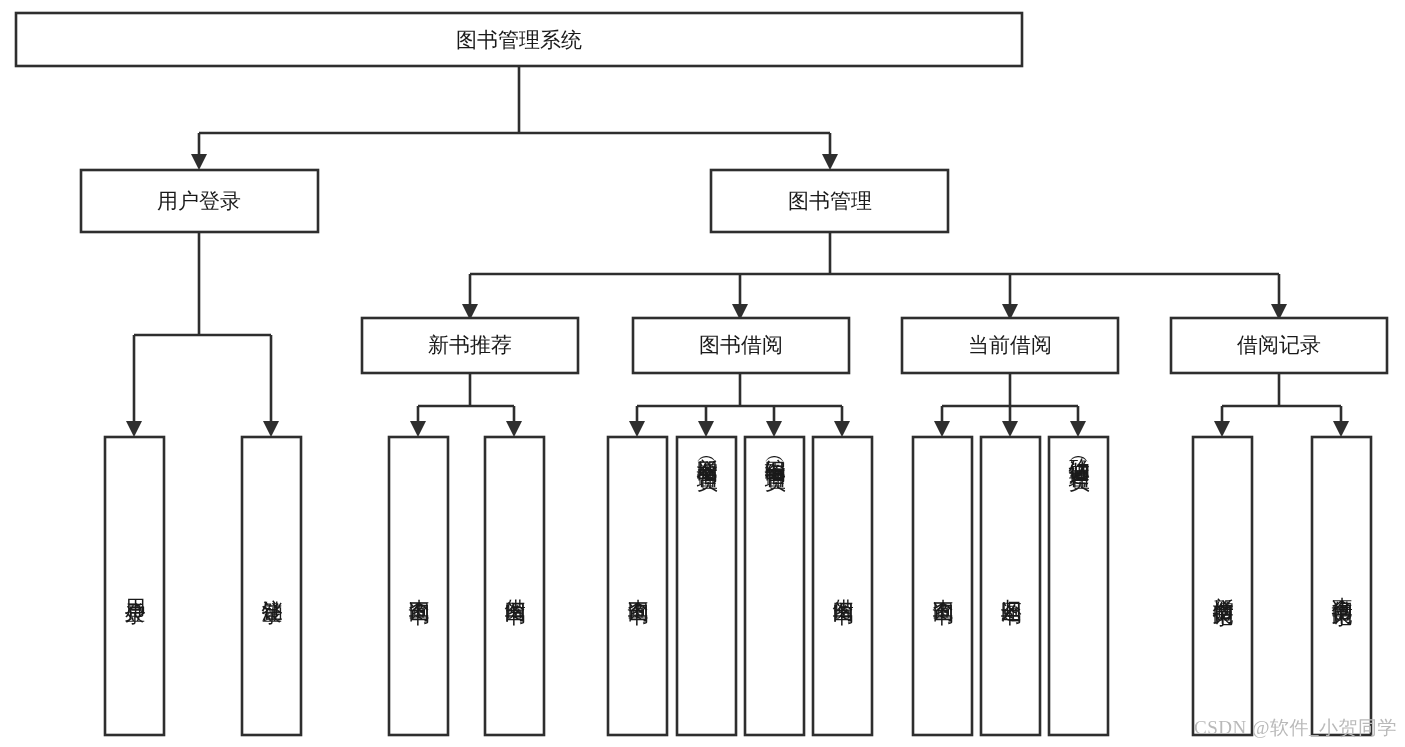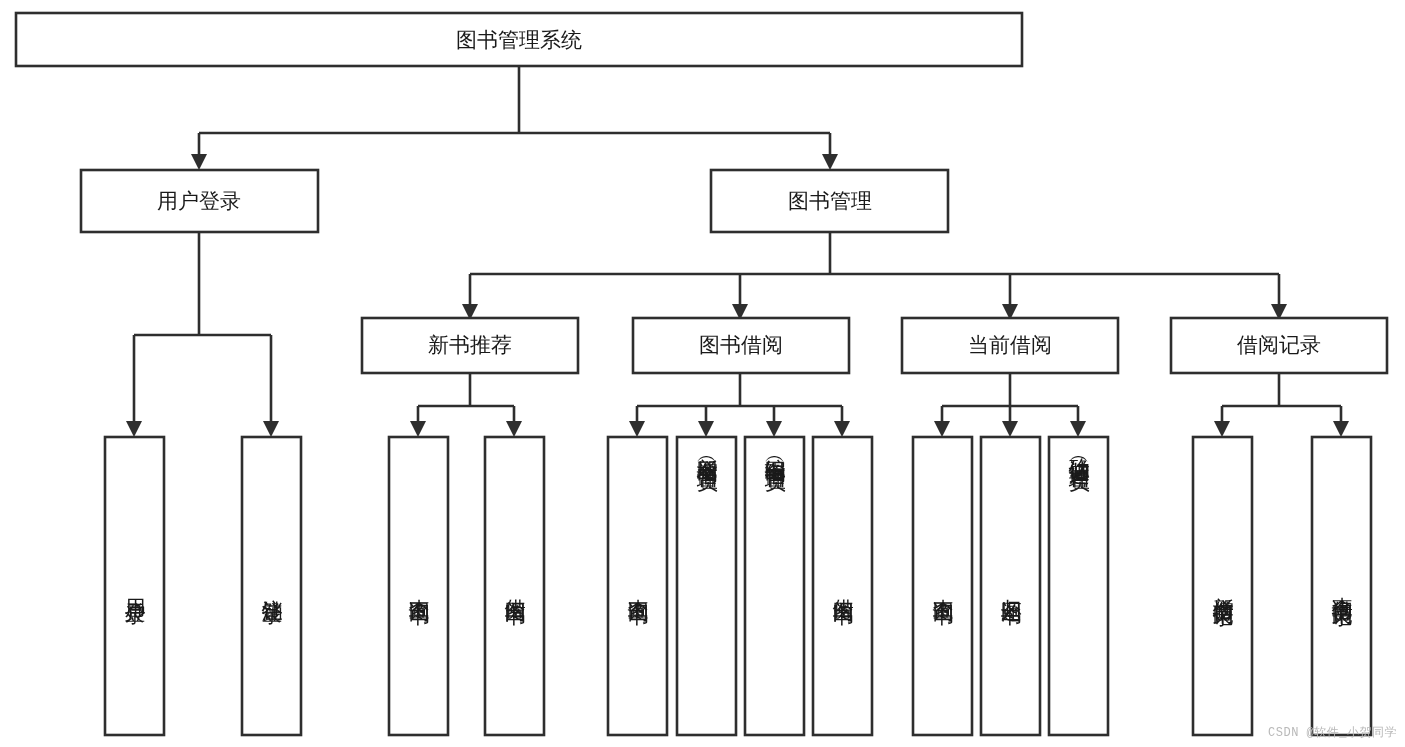--- a/index.html
+++ b/index.html
@@ -65,22 +65,22 @@
     line-height: 1.12;
     letter-spacing: 2px;
     color: #1a1a1a;
     white-space: nowrap;
     text-align: center;
   }
   .watermark {
     position: absolute;
     right: 8px;
     bottom: 6px;
-    font-family: Liberation Mono, monospace;
-    font-size: 12px;
+    font-family: Liberation Serif, serif;
+    font-size: 19px;
     color: #b9b9b9;
     white-space: nowrap;
     letter-spacing: 0.5px;
   }
 </style>
 </head>
 <body>
 
 <div id="diagram-root">
 

